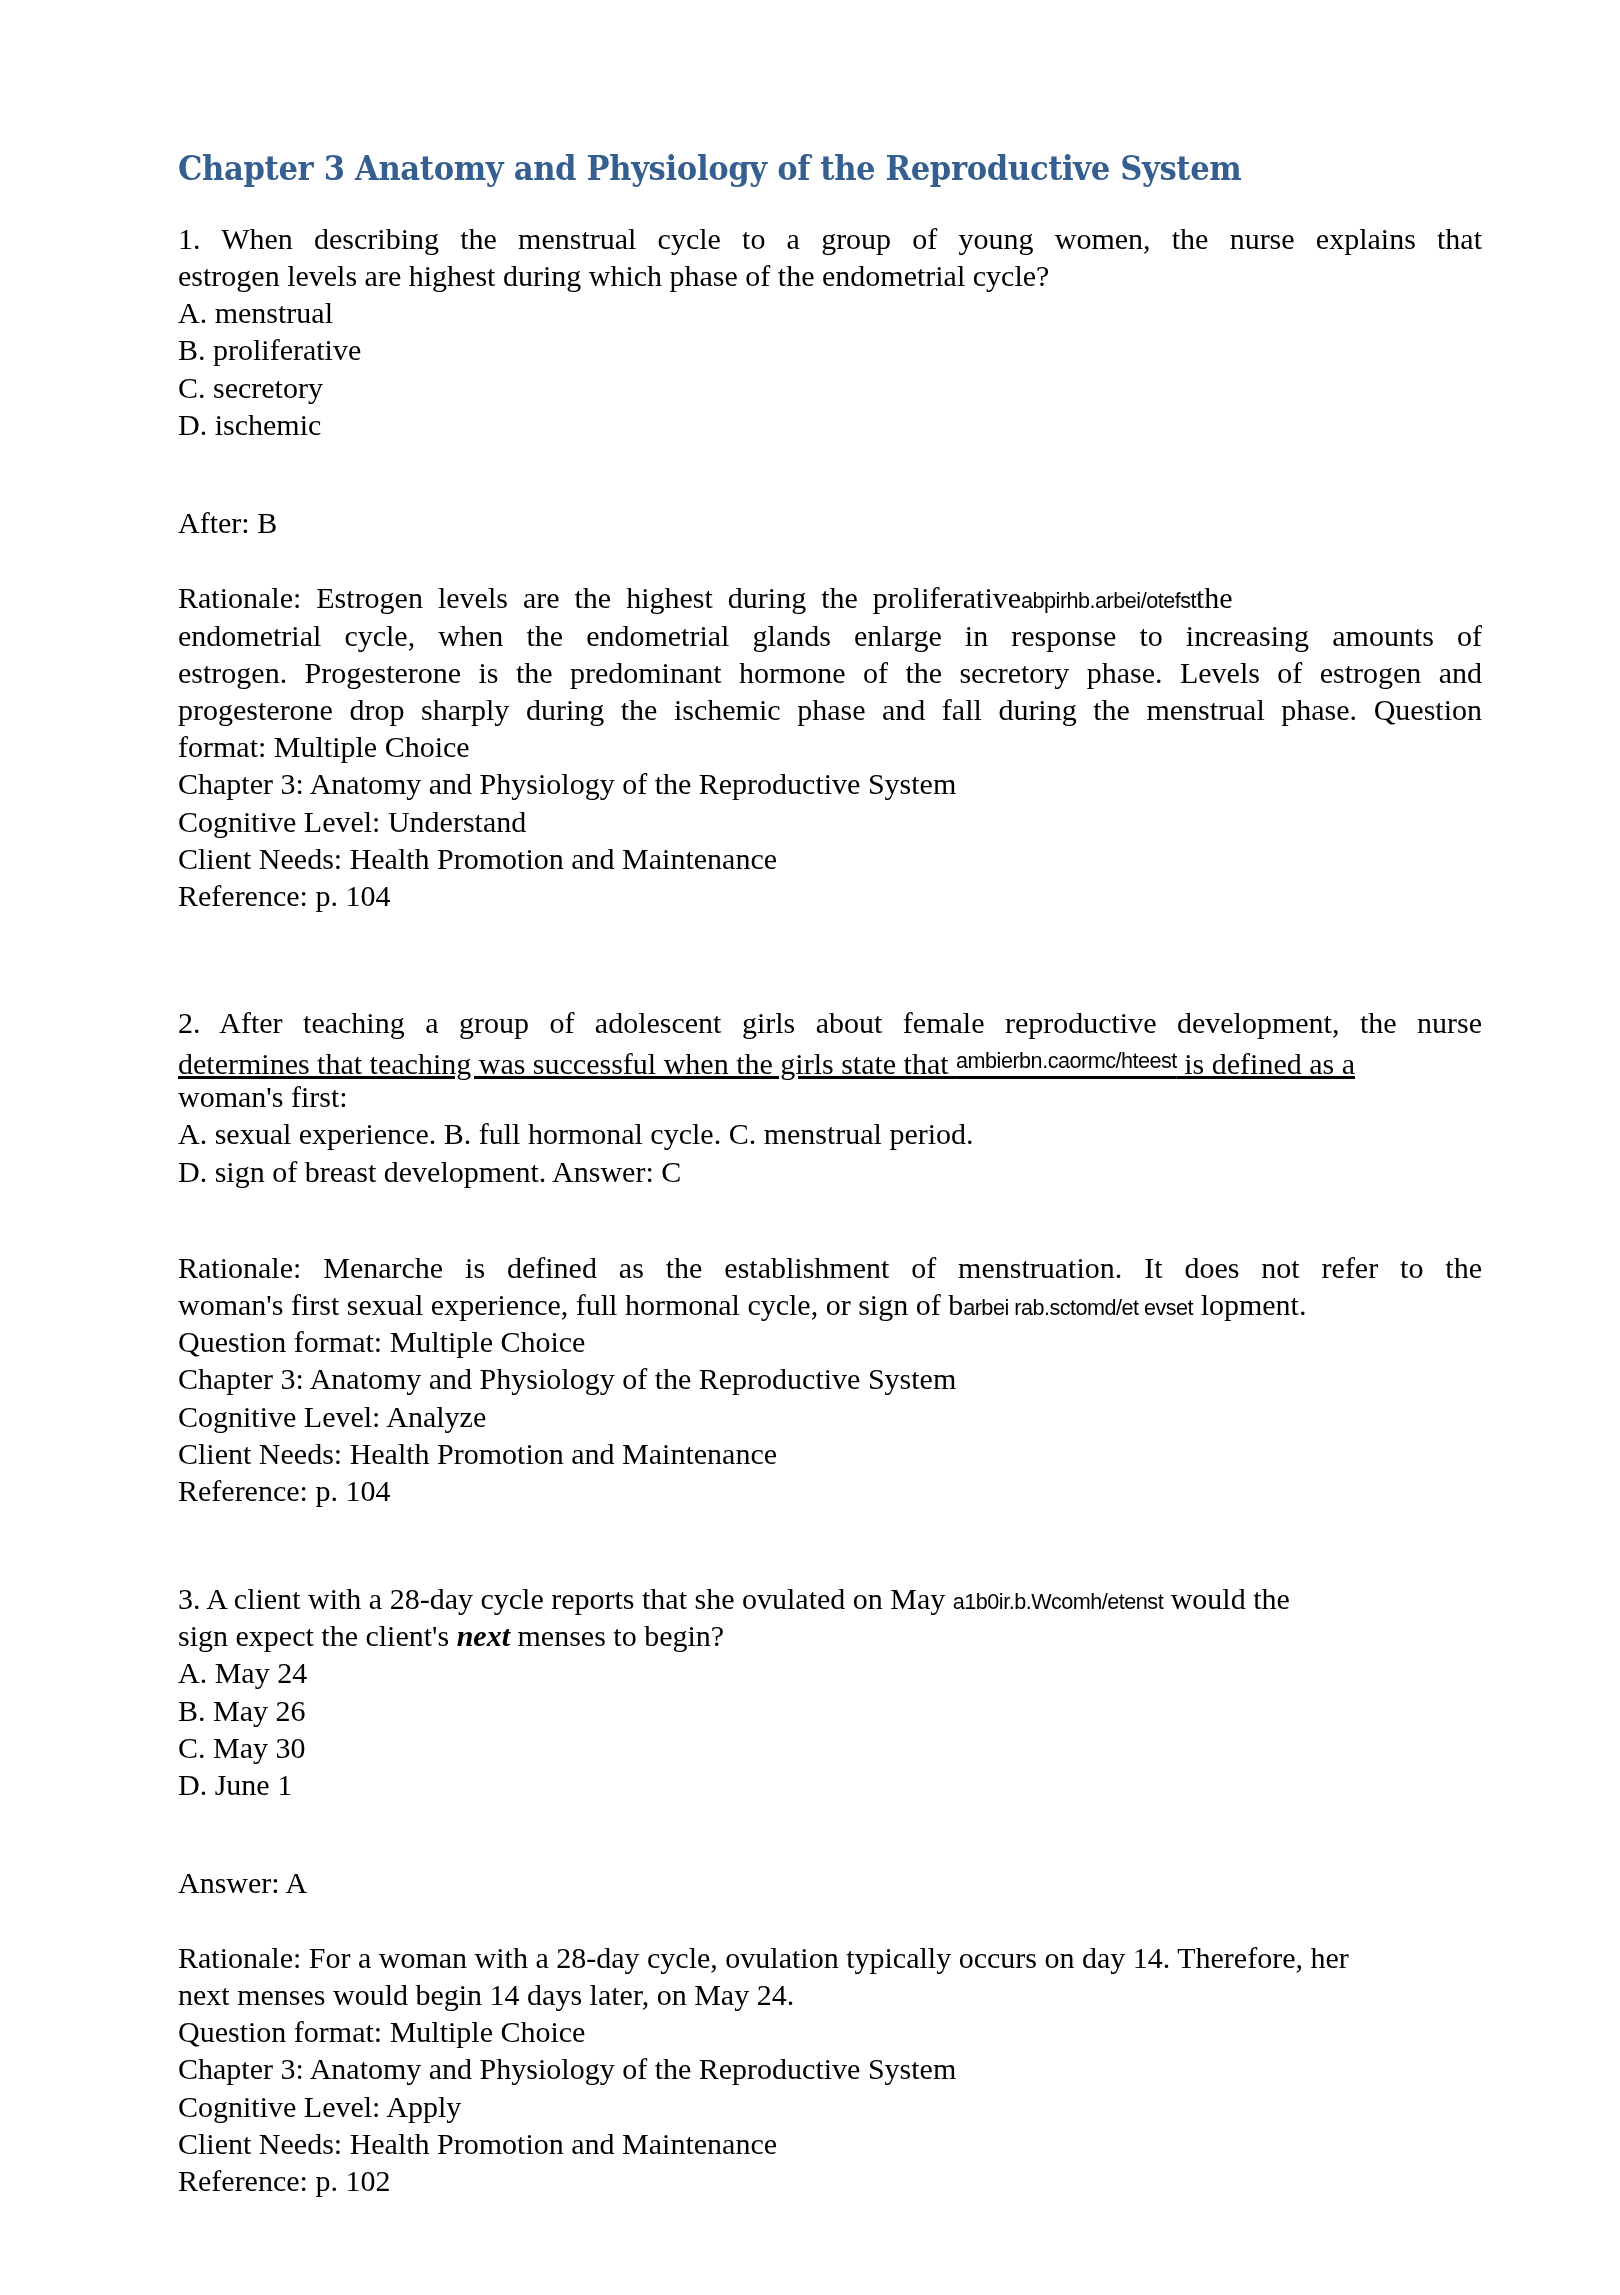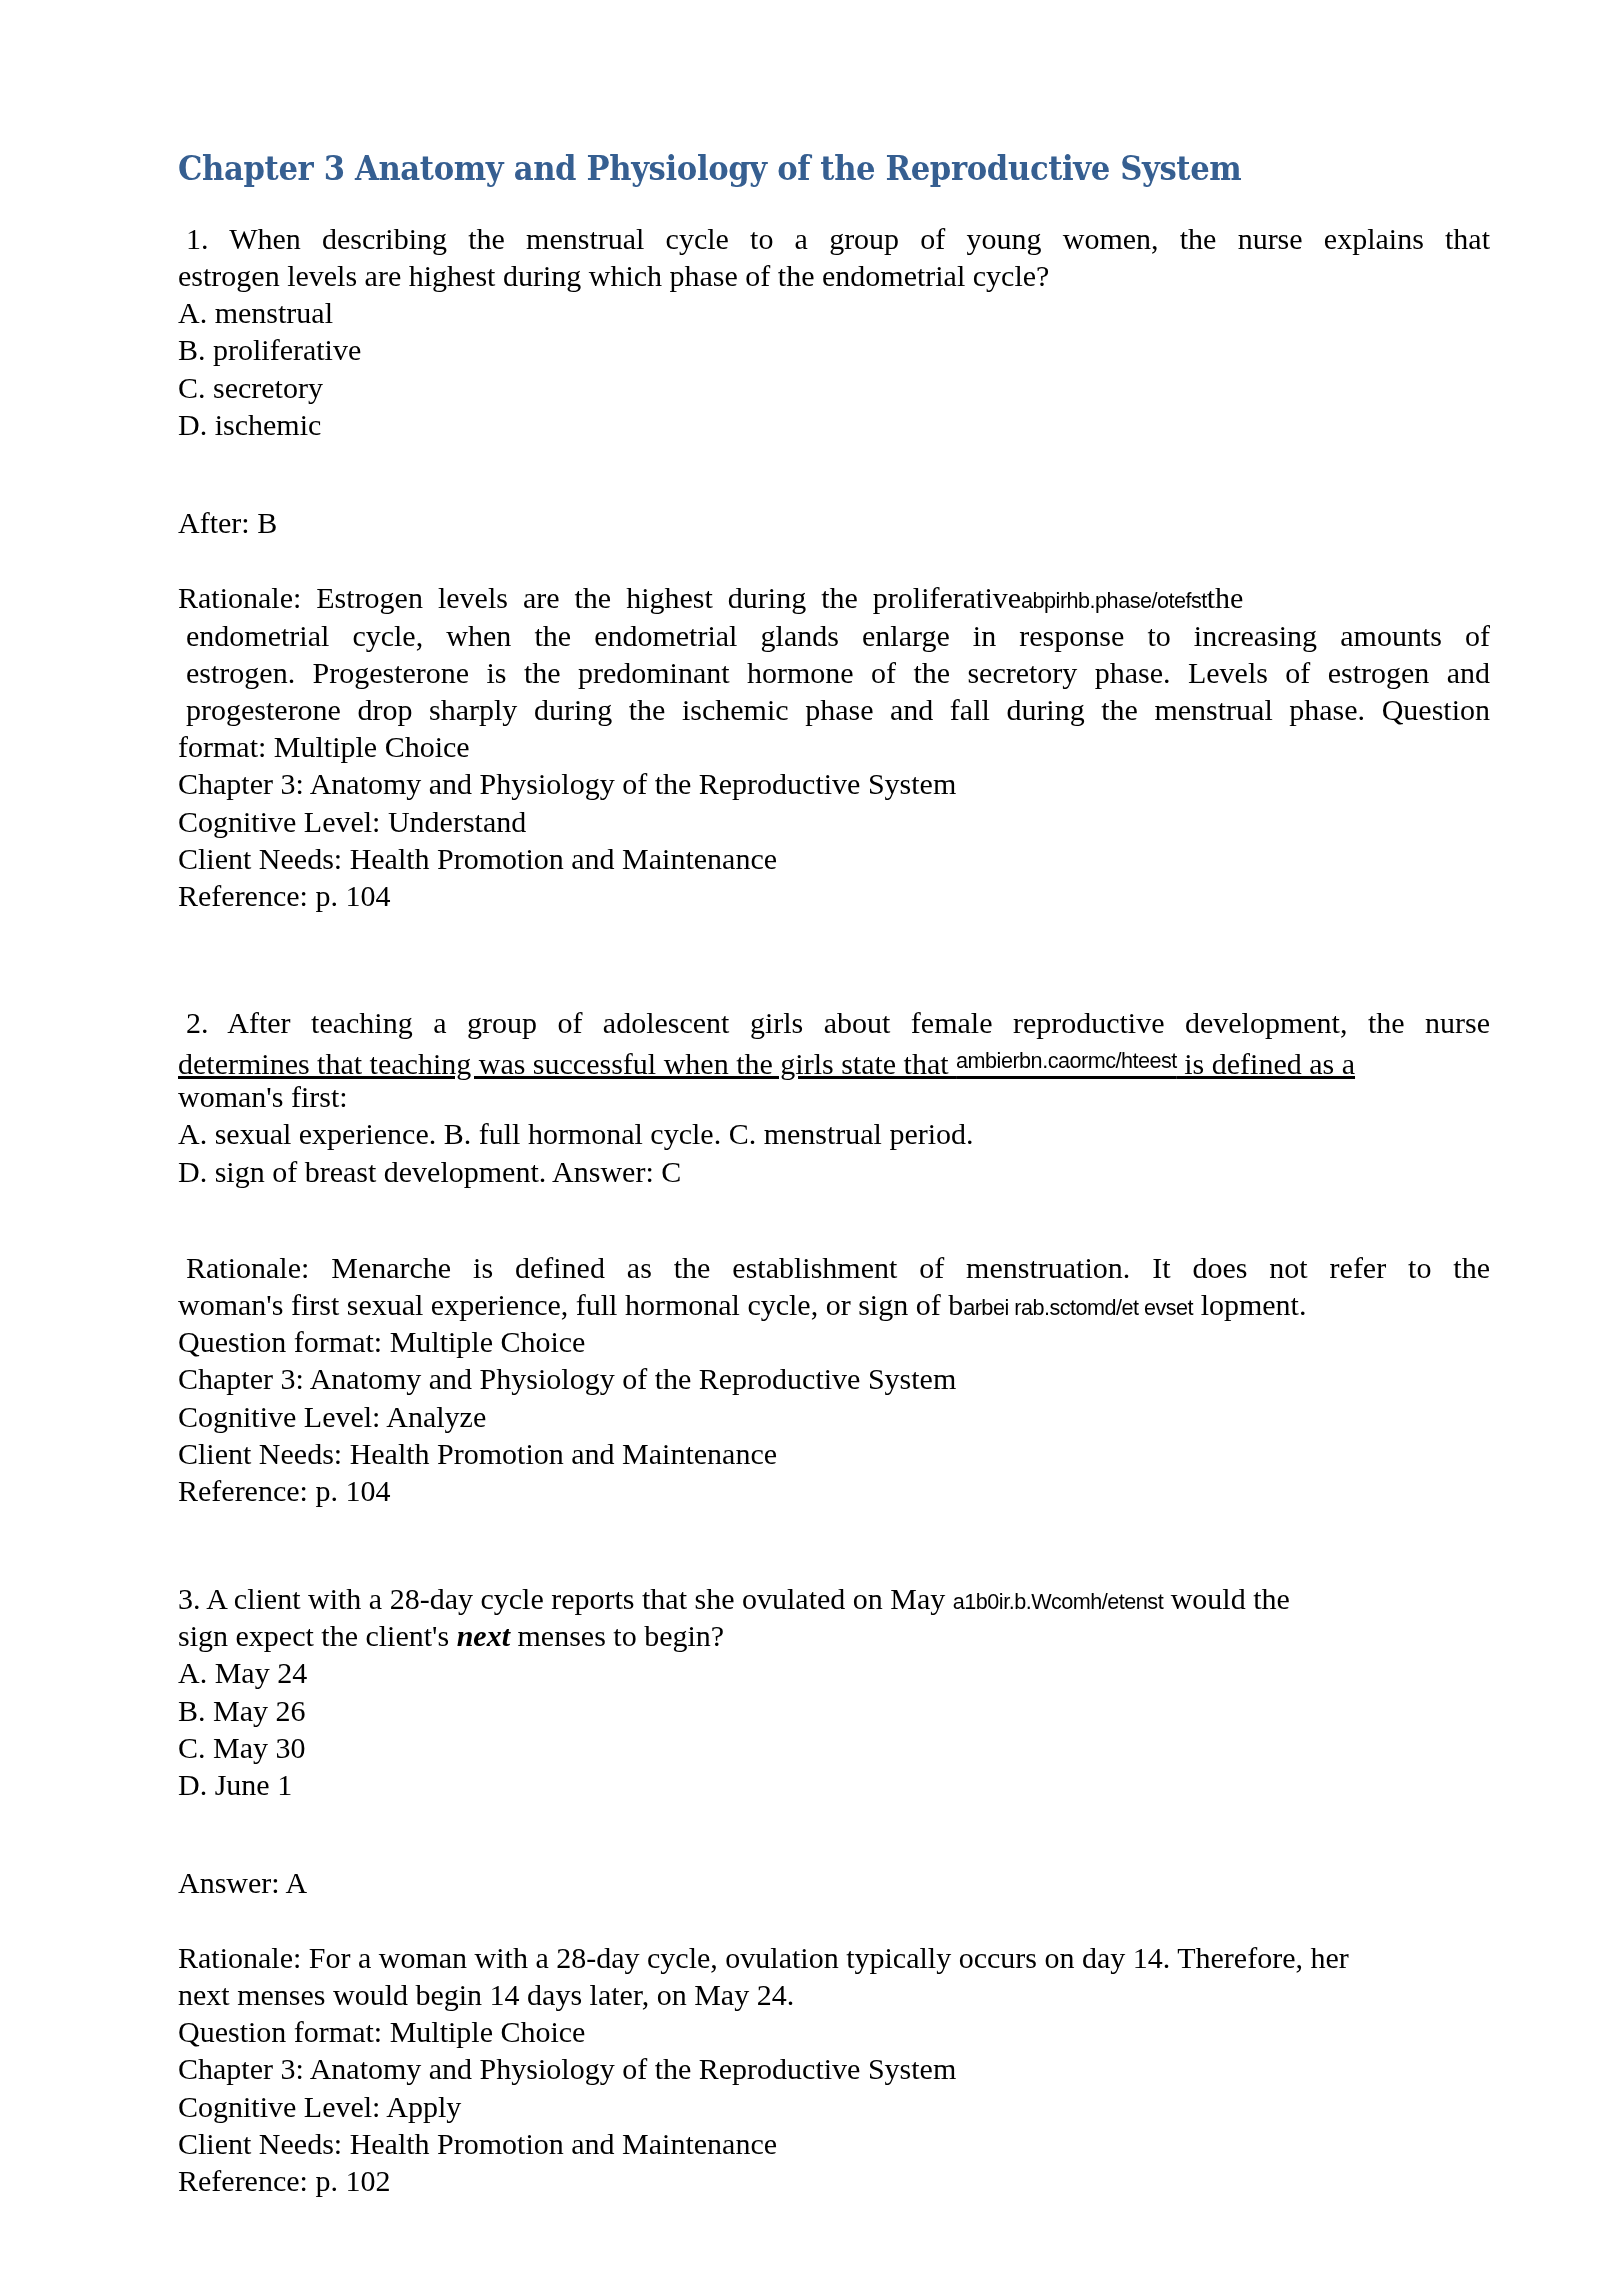--- a/index.html
+++ b/index.html
@@ -40,21 +40,20 @@
       left: 0;
       font-size: 30px;
       line-height: 37px;
       white-space: nowrap;
     }
     .justify {
       width: 1304px;
       text-align: justify;
       text-align-last: justify;
       white-space: normal;
-      margin-left: 8px;
     }
     .garble {
       font-family: "Liberation Sans", "DejaVu Sans", sans-serif;
       font-size: 21.6px;
       letter-spacing: -0.5px;
     }
     b { font-weight: bold; font-style: italic; }
   </style>
 </head>
 <body>
@@ -66,21 +65,21 @@
   <section>
     <div class="line justify" style="top:220px">1. When describing the menstrual cycle to a group of young women, the nurse explains that</div>
     <div class="line" style="top:257px">estrogen levels are highest during which phase of the endometrial cycle?</div>
     <div class="line" style="top:294px">A. menstrual</div>
     <div class="line" style="top:331px">B. proliferative</div>
     <div class="line" style="top:369px">C. secretory</div>
     <div class="line" style="top:406px">D. ischemic</div>
 
     <div class="line" style="top:504px">After: B</div>
 
-    <div class="line" style="top:579px; white-space:pre;"><span>Rationale:  Estrogen  levels  are  the  highest  during  the  proliferative</span><span class="garble">abpirhb.phase/otefst</span><span>the</span></div>
+    <div class="line" style="top:579px; white-space:pre;"><span>Rationale:  Estrogen  levels  are  the  highest  during  the  proliferative</span><span class="garble">abpirhb.arbei/otefst</span><span>the</span></div>
     <div class="line justify" style="top:617px">endometrial cycle, when the endometrial glands enlarge in response to increasing amounts of</div>
     <div class="line justify" style="top:654px">estrogen. Progesterone is the predominant hormone of the secretory phase. Levels of estrogen and</div>
     <div class="line justify" style="top:691px">progesterone drop sharply during the ischemic phase and fall during the menstrual phase. Question</div>
     <div class="line" style="top:728px">format: Multiple Choice</div>
     <div class="line" style="top:765px">Chapter 3: Anatomy and Physiology of the Reproductive System</div>
     <div class="line" style="top:803px">Cognitive Level: Understand</div>
     <div class="line" style="top:840px">Client Needs: Health Promotion and Maintenance</div>
     <div class="line" style="top:877px">Reference: p. 104</div>
   </section>
 

